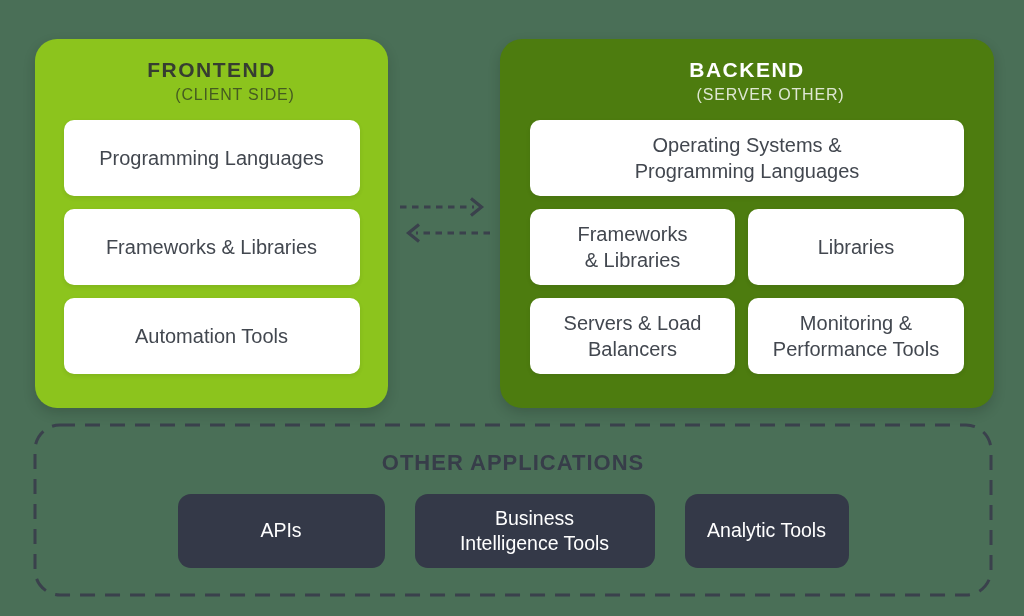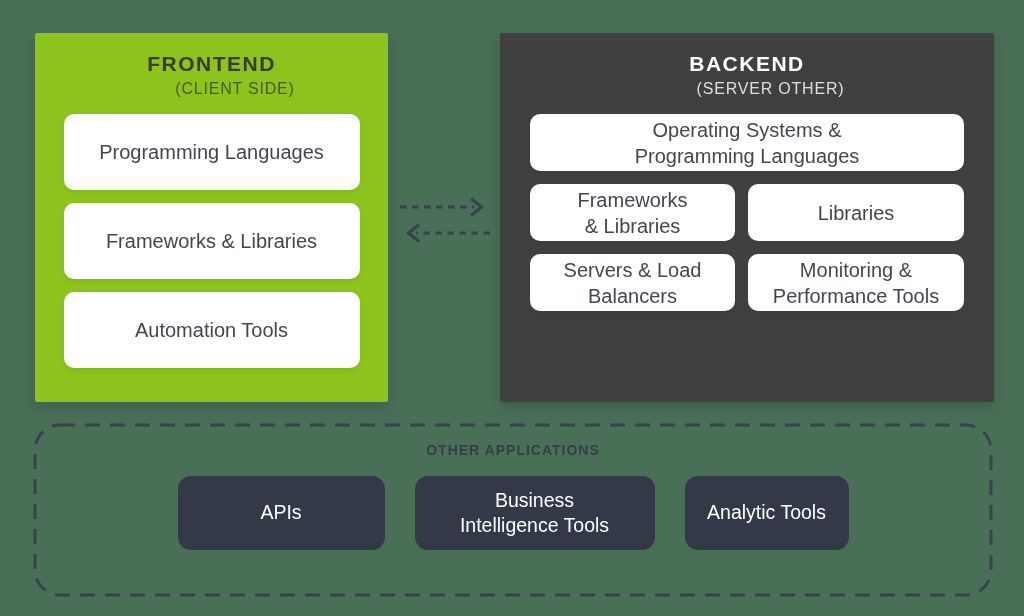--- a/index.html
+++ b/index.html
@@ -6,26 +6,26 @@
   body {
     width: 1024px; height: 616px;
     background: #4A6F57;
     font-family: "Liberation Sans", sans-serif;
     position: relative;
     overflow: hidden;
   }
 
   
   .panel {
-    position: absolute; top: 33px; height: 369px;
-    border-radius: 2px;
+    position: absolute; top: 39px; height: 369px;
+    border-radius: 22px;
     box-shadow: 0 5px 12px rgba(25, 35, 28, 0.22);
   }
   .panel--frontend { left: 35px; width: 353px; background: #8CC41D; }
-  .panel--backend  { left: 500px; width: 494px; background: #404040; }
+  .panel--backend  { left: 500px; width: 494px; background: #4d7c0f; }
 
   .panel-header { text-align: center; padding-top: 19px; }
   .panel-title {
     margin: 0; font-size: 21px; font-weight: 800; letter-spacing: 1.5px;
   }
   .panel--frontend .panel-title { color: #363D31; }
   .panel--backend  .panel-title { color: #FFFFFF; }
   .panel-subtitle { font-size: 16px; letter-spacing: 0.8px; margin-top: 4px; padding-left: 47px; }
   .panel--frontend .panel-subtitle { color: rgba(42, 50, 35, 0.72); }
   .panel--backend  .panel-subtitle { color: rgba(255, 255, 255, 0.82); }
@@ -41,35 +41,35 @@
   .frontend-cards {
     position: absolute; left: 0; right: 0; top: 81px;
     display: flex; flex-direction: column; align-items: center; gap: 13px;
   }
   .frontend-cards .card { width: 296px; height: 76px; }
 
   .backend-grid {
     position: absolute; top: 81px; left: 30px;
     display: grid; grid-template-columns: 205px 216px; gap: 13px;
   }
-  .backend-grid .card { height: 57px; }
+  .backend-grid .card { height: 76px; }
   .backend-grid .card--wide { grid-column: 1 / 3; }
 
   
   .flow-arrows { position: absolute; left: 394px; top: 194px; }
 
   
   .other-box {
     position: absolute; left: 33px; top: 423px;
     width: 960px; height: 174px; box-sizing: border-box;
   }
   .other-box .dash-frame { position: absolute; left: 0; top: 0; }
   .other-title {
-    position: relative; margin: 0; padding-top: 19px;
-    text-align: center; font-size: 14px; font-weight: 800;
+    position: relative; margin: 8px; padding-top: 19px;
+    text-align: center; font-size: 22px; font-weight: 800;
     letter-spacing: 1px; color: #373D49;
   }
   .other-cards {
     position: relative; display: flex; justify-content: center;
     gap: 30px; margin-top: 18px;
   }
   .dark-card {
     background: #343948; color: #FFFFFF; border-radius: 13px;
     height: 74px; display: flex; align-items: center; justify-content: center;
     text-align: center; font-size: 19.5px; line-height: 1.3;

